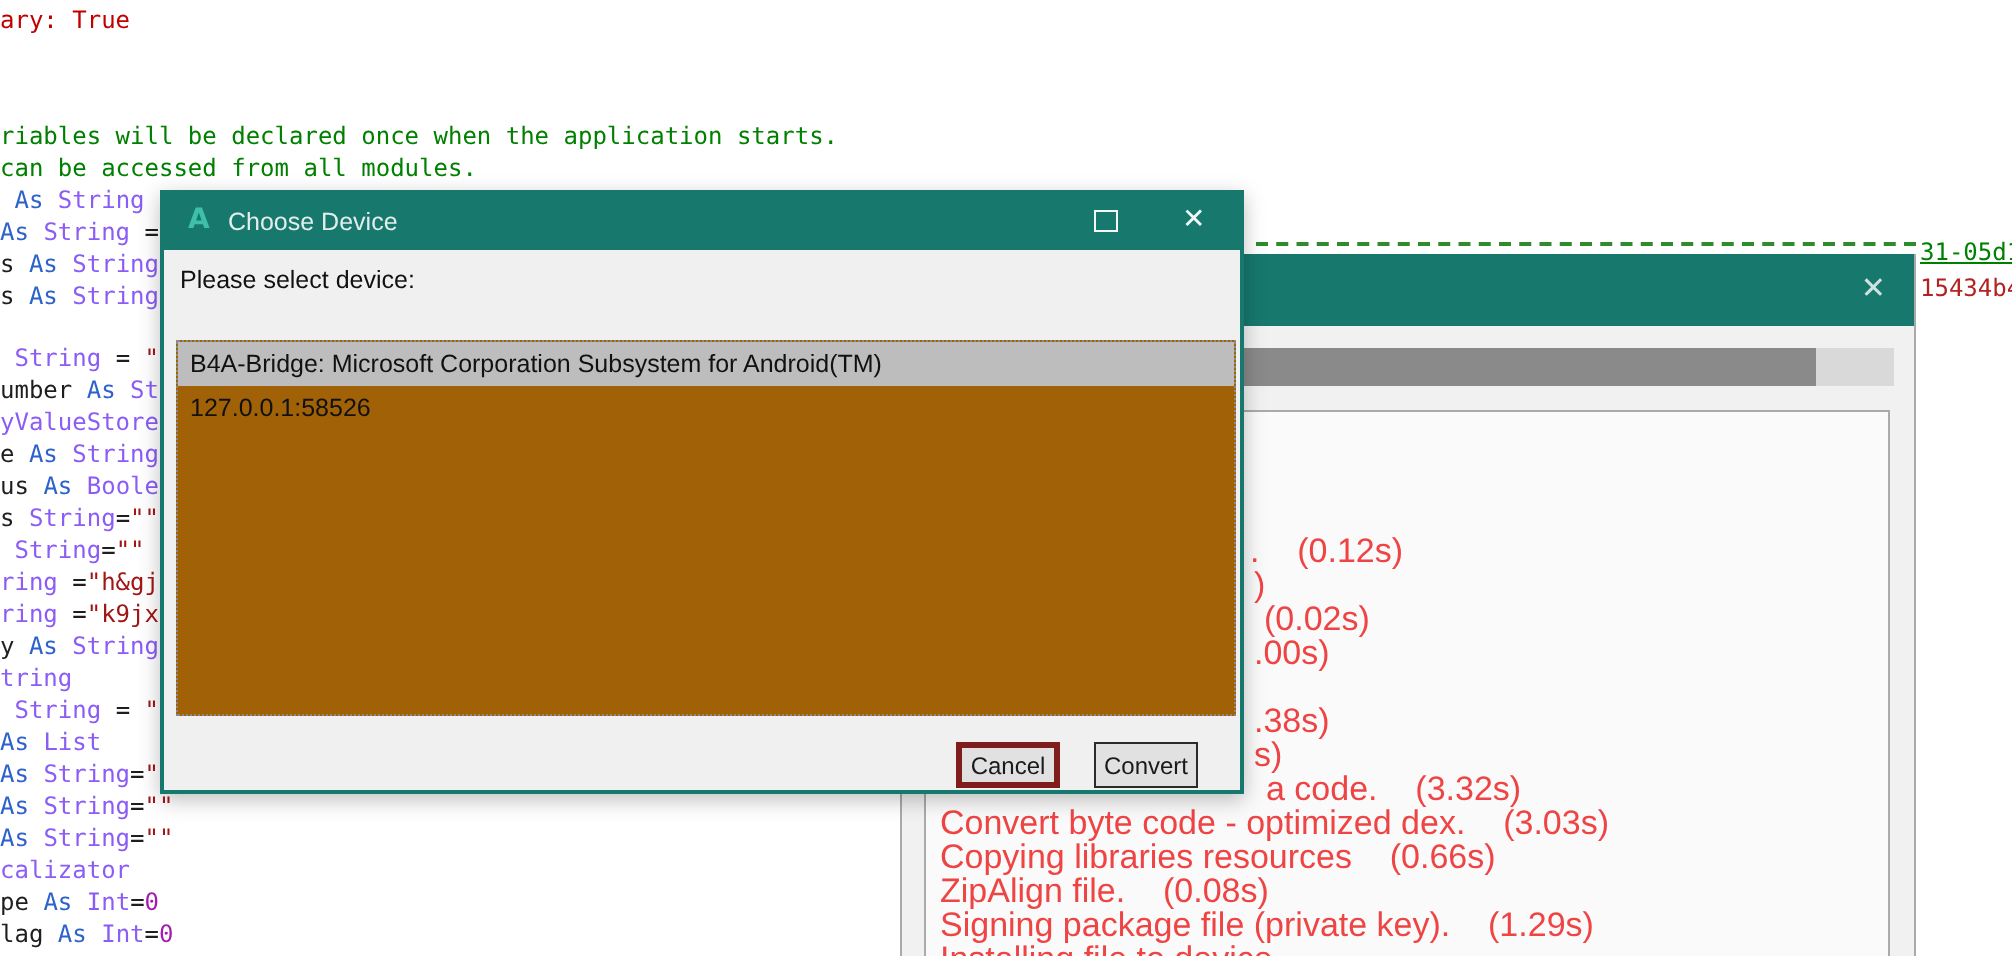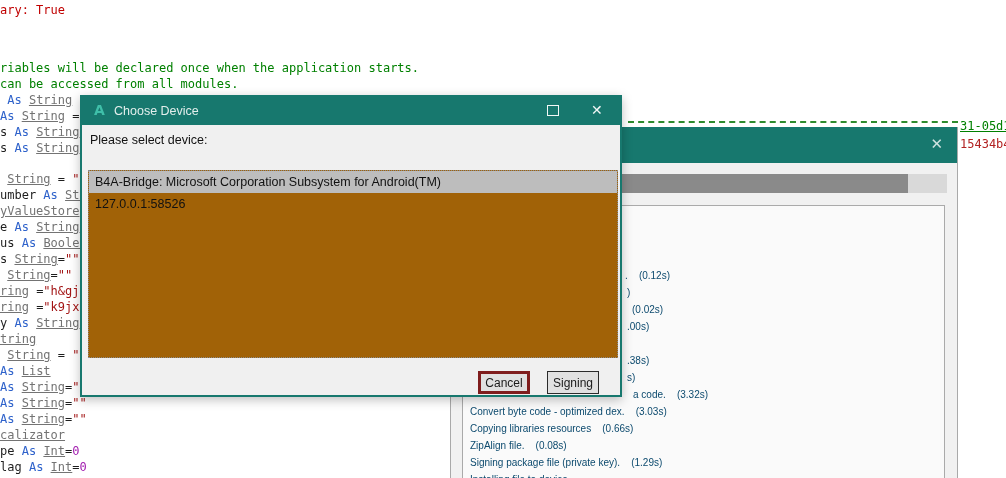--- a/index.html
+++ b/index.html
@@ -5,21 +5,21 @@
   * { margin:0; padding:0; box-sizing:border-box; }
   html,body { width:1006px; height:478px; overflow:hidden; background:#ffffff;
               font-family:"Liberation Sans", sans-serif; }
   #stage { position:relative; width:1006px; height:478px; overflow:hidden; background:#fff; }
 
   
   .code-line { position:absolute; font-family:"DejaVu Sans Mono", monospace;
                font-size:12px; line-height:16px; white-space:pre; color:#1e1e1e; }
   .tk-pl  { color:#1e1e1e; }
   .tk-kw  { color:#2e62cb; }
-  .tk-ty  { color:#737373;text-decoration:underline; }
+  .tk-ty  { color:#8b5cf6; }
   .tk-str { color:#a31515; }
   .tk-cmt { color:#008000; }
   .tk-red { color:#c00000; }
   .tk-num { color:#a21caf; }
   #green-dash-line { position:absolute; left:628px; top:121px; width:330px; height:0;
                      border-top:2px dashed #2e8b2e; }
   #frag-green { position:absolute; left:960px; top:119px; font-family:"DejaVu Sans Mono",monospace;
                 font-size:12px; color:#008000; text-decoration:underline; white-space:pre; }
   #frag-red   { position:absolute; left:960px; top:137px; font-family:"DejaVu Sans Mono",monospace;
                 font-size:12px; color:#b22222; white-space:pre; }
@@ -28,21 +28,21 @@
   #progress-dialog { position:absolute; left:450px; top:127px; width:508px; height:360px;
                      background:#f1f1f1; border:1px solid #a9a9a9; border-top:none; z-index:20; }
   .pd-titlebar { position:absolute; left:0; top:0; width:100%; height:36px; background:#17786e; }
   .pd-close { position:absolute; right:14px; top:8px; color:#cfe3e0; font-size:15px;
               font-family:"DejaVu Sans", sans-serif; cursor:default; }
   .pd-progressbar { position:absolute; left:10px; top:47px; width:486px; height:19px;
                     background:#d9d9d9; }
   .pd-fill { height:100%; background:#8a8a8a; }
   .pd-log { position:absolute; left:11px; top:78px; width:483px; height:282px;
             background:#fafafa; border:1px solid #aaaaaa; overflow:hidden; padding-top:10px; }
-  .log-line { height:17px; line-height:17px; font-size:10px; color:#0c4a6e; white-space:pre; }
+  .log-line { height:17px; line-height:17px; font-size:17px; color:#ef4444; white-space:pre; }
 
   
   #choose-device { position:absolute; left:80px; top:95px; width:542px; height:302px;
                    background:#f0f0f0; border:2px solid #17786e;
                    box-shadow:0 3px 10px rgba(0,0,0,0.25); z-index:30; }
   .cd-titlebar { position:absolute; left:0; top:0; width:100%; height:28px; background:#17786e; }
   .cd-icon { position:absolute; left:12px; top:5px; color:#3fbfa9; font-size:14px; font-weight:bold;
              font-family:"DejaVu Sans", sans-serif; }
   .cd-title { position:absolute; left:32px; top:7px; color:#e3eeec; font-size:12.5px; }
   .cd-max { position:absolute; left:465px; top:8px; width:12px; height:11px;
@@ -134,16 +134,16 @@
       <span class="cd-title">Choose Device</span>
       <span class="cd-max"></span>
       <span class="cd-close">✕</span>
     </div>
     <div class="cd-prompt">Please select device:</div>
     <div class="cd-list" id="device-list">
         <div class="cd-item sel">B4A-Bridge: Microsoft Corporation Subsystem for Android(TM)</div>
         <div class="cd-item">127.0.0.1:58526</div>
       </div>
     <button class="cd-btn" id="btn-cancel">Cancel</button>
-    <button class="cd-btn" id="btn-select">Signing</button>
+    <button class="cd-btn" id="btn-select">Convert</button>
   </div>
 
 </div>
 
 </body></html>

